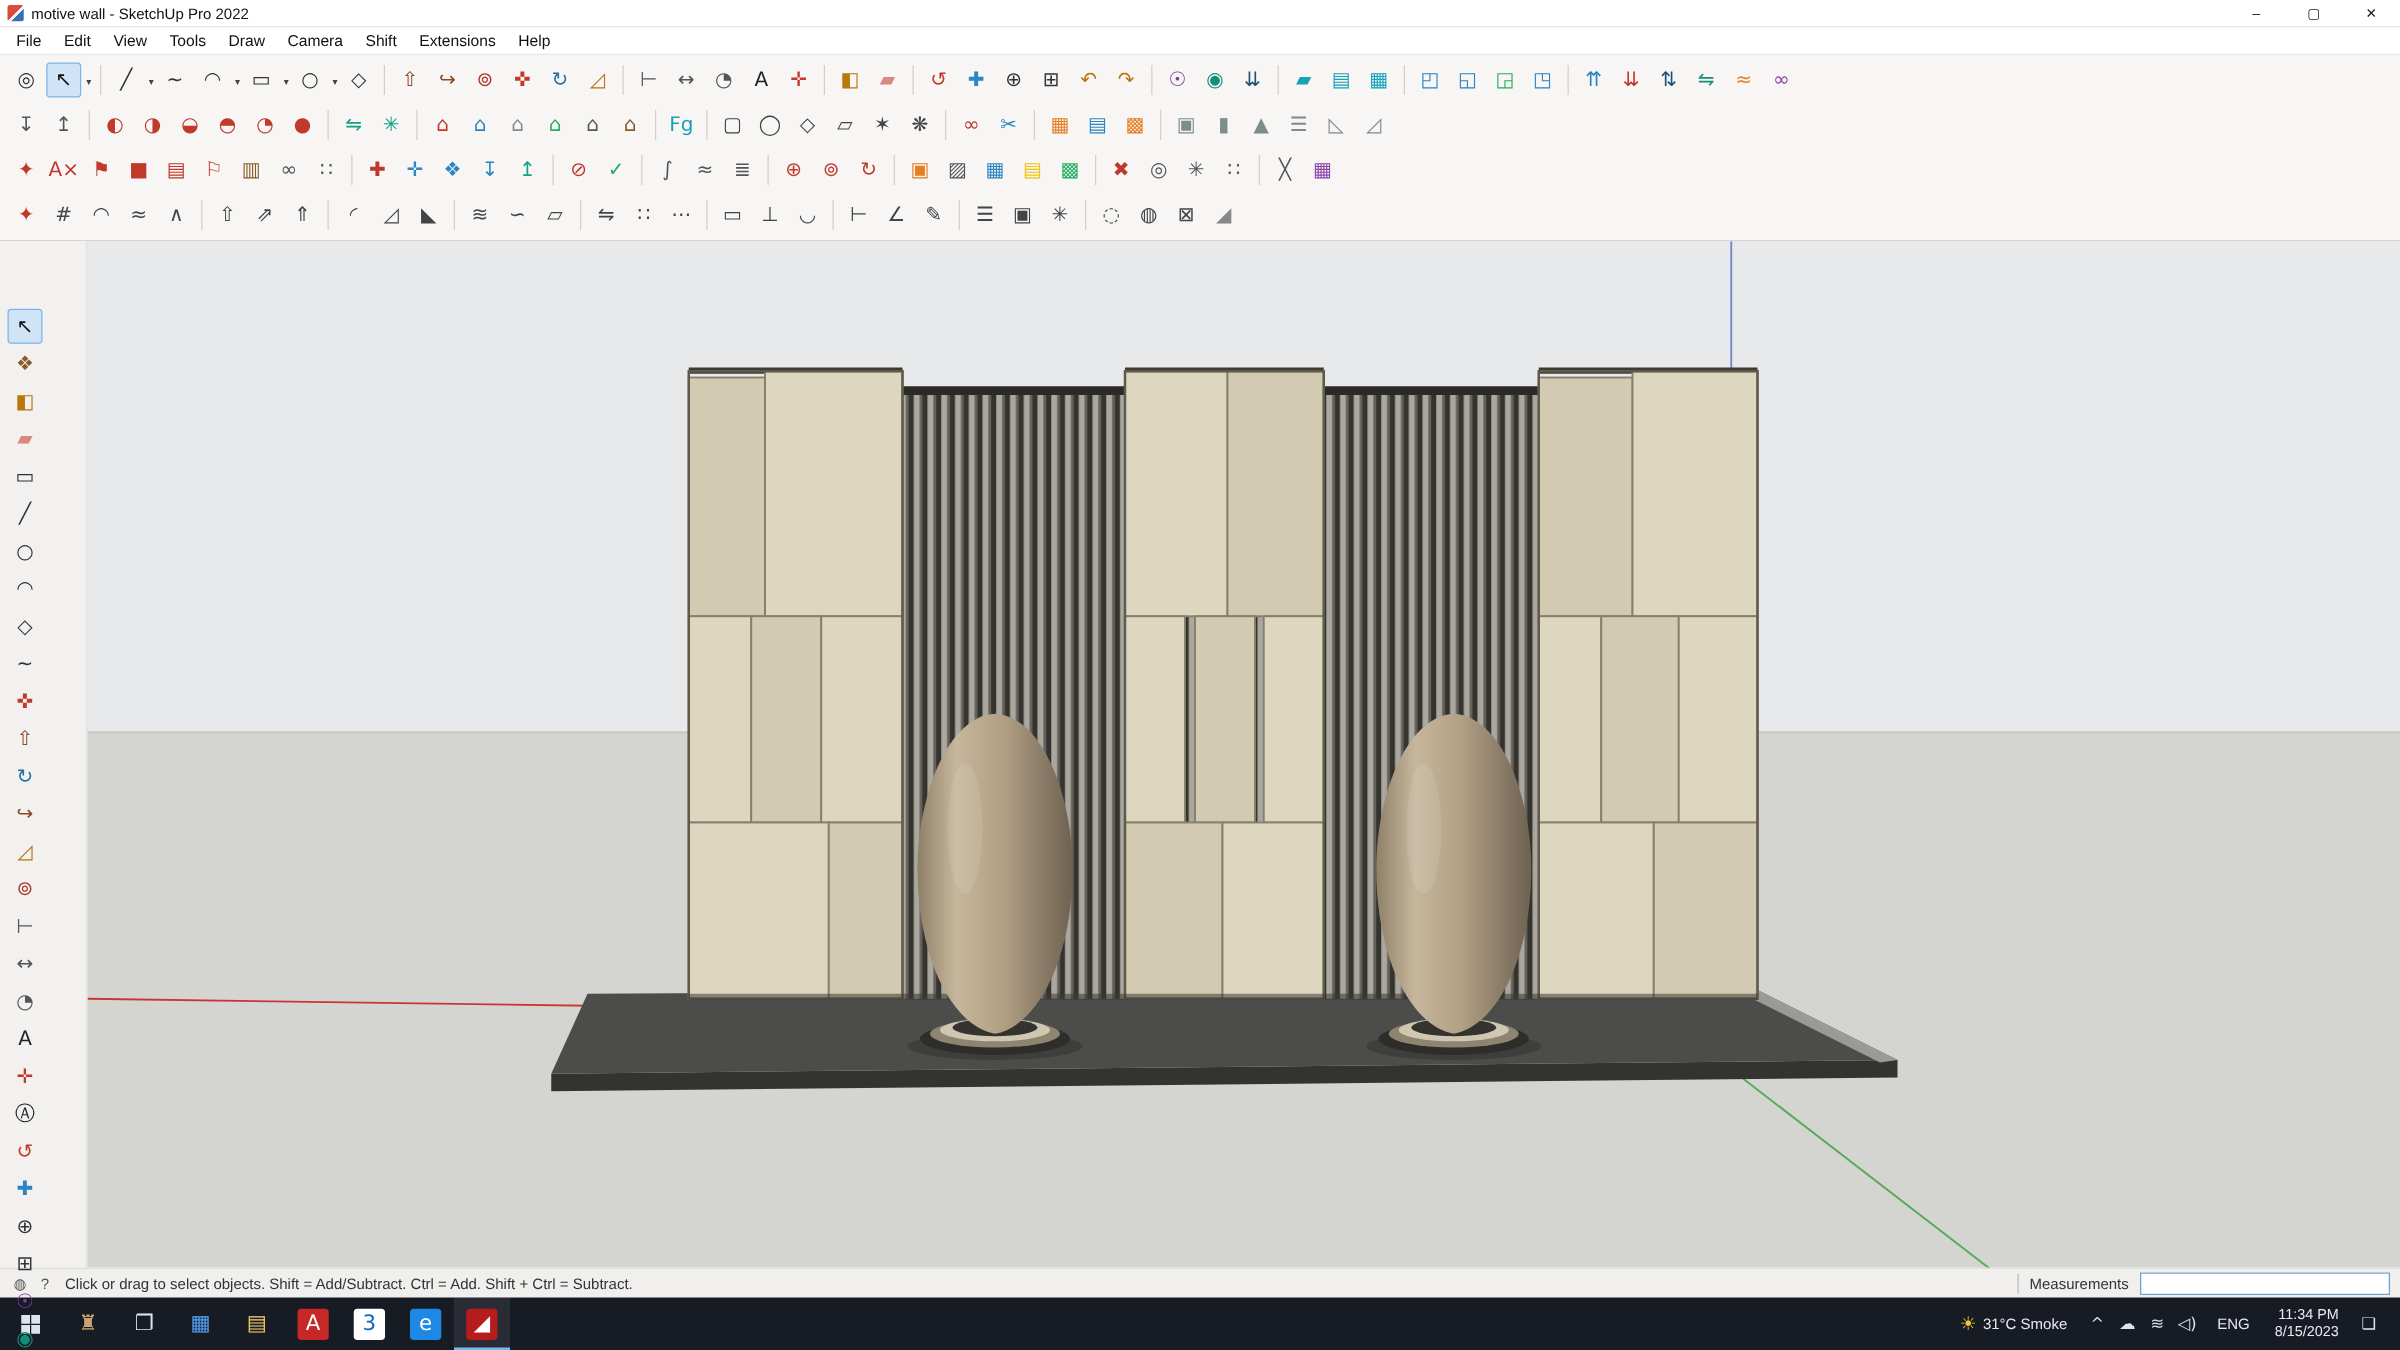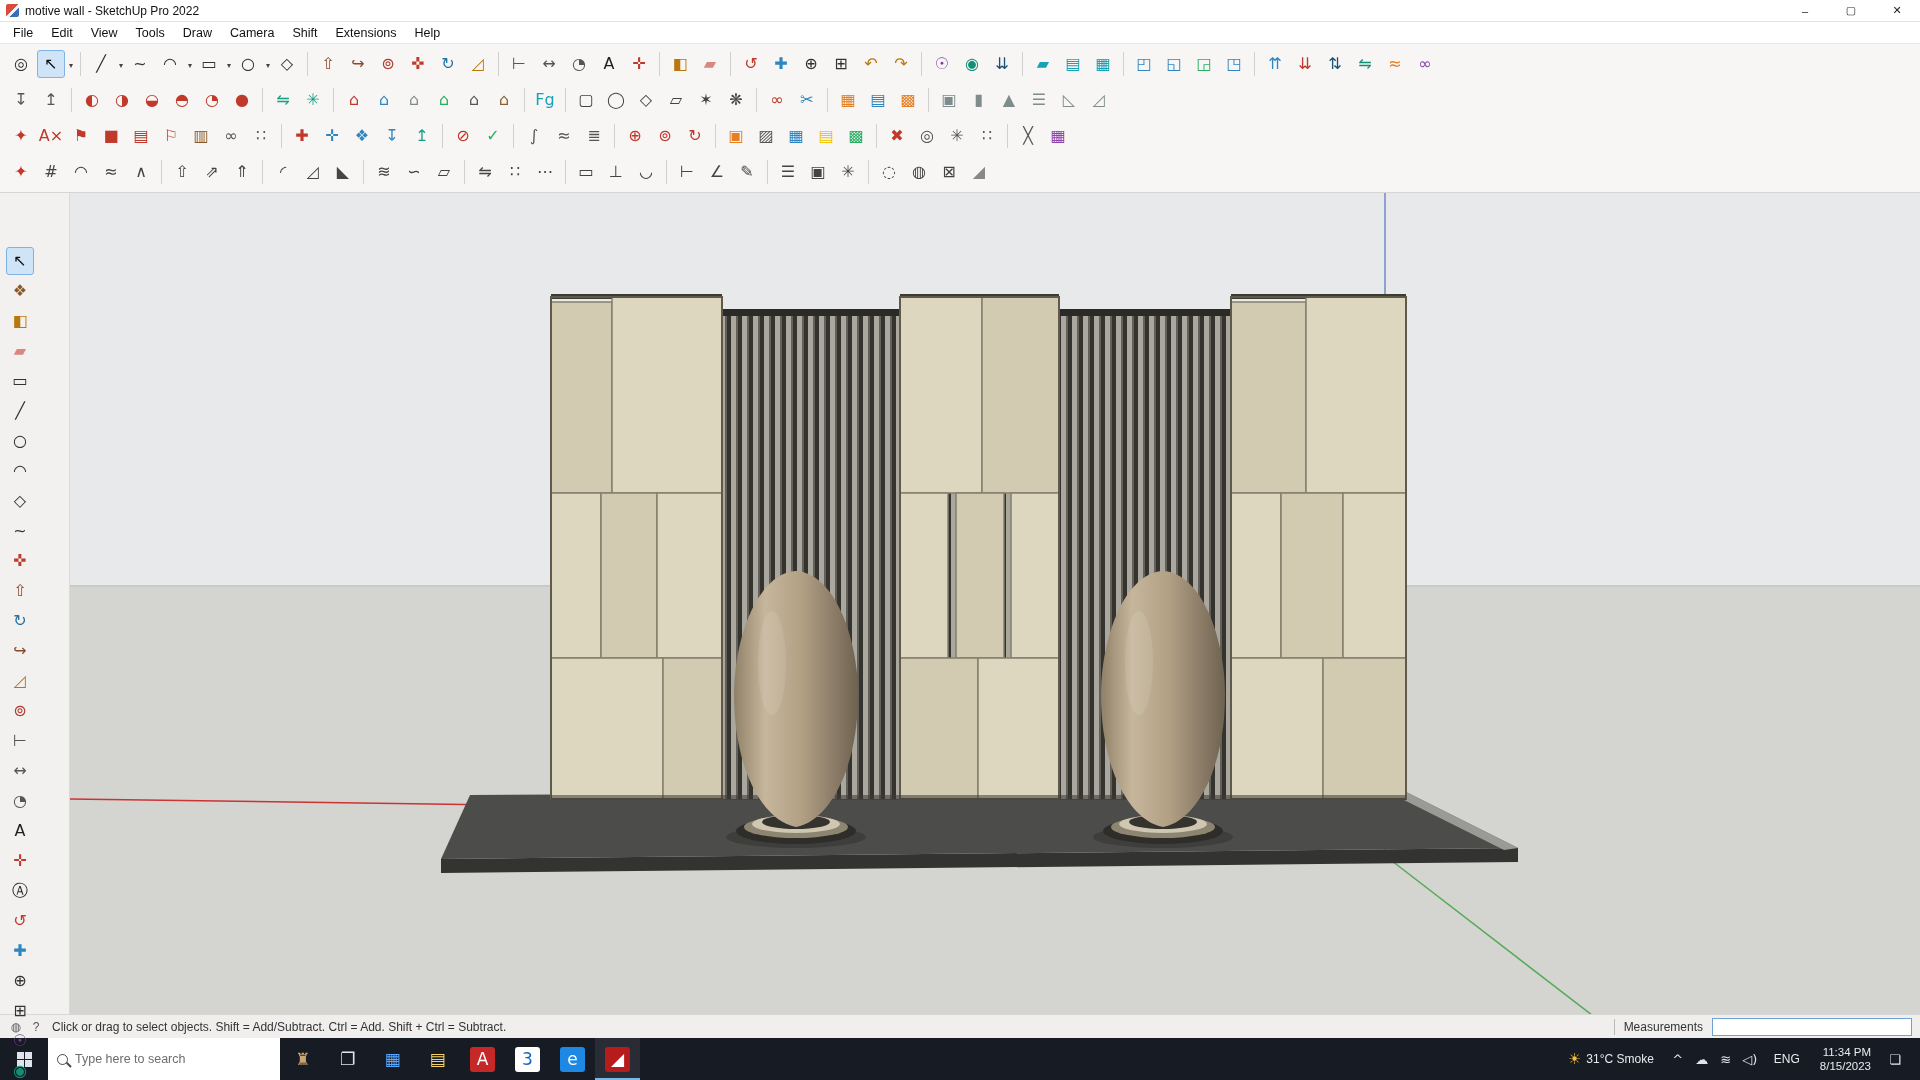--- a/index.html
+++ b/index.html
@@ -438,24 +438,20 @@
 
 <div class="taskbar">
   <button class="start">
     <span class="win-logo">
         <i></i>
         <i></i>
         <i></i>
         <i></i>
       </span>
   </button>
-  <div class="search">
-    <span class="mag"></span>
-    <input placeholder="Type here to search" style="">
-  </div>
   <div class="apps">
       <button class="app" title="castle-app">
         <span class="app-ic" style="color: rgb(202, 164, 114);">♜</span>
       </button>
       <button class="app" title="task-view">
         <span class="app-ic" style="color: rgb(223, 227, 236);">❐</span>
       </button>
       <button class="app" title="tiles-app">
         <span class="app-ic" style="color: rgb(88, 166, 255);">▦</span>
       </button>

